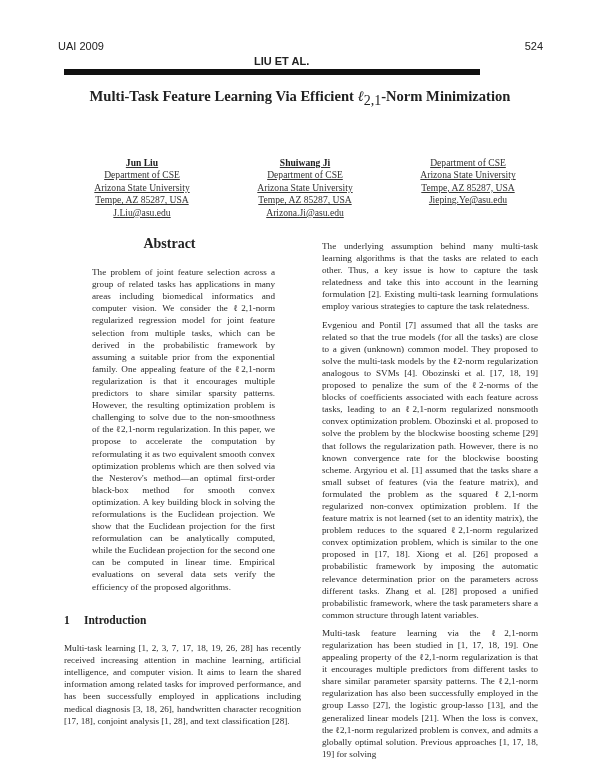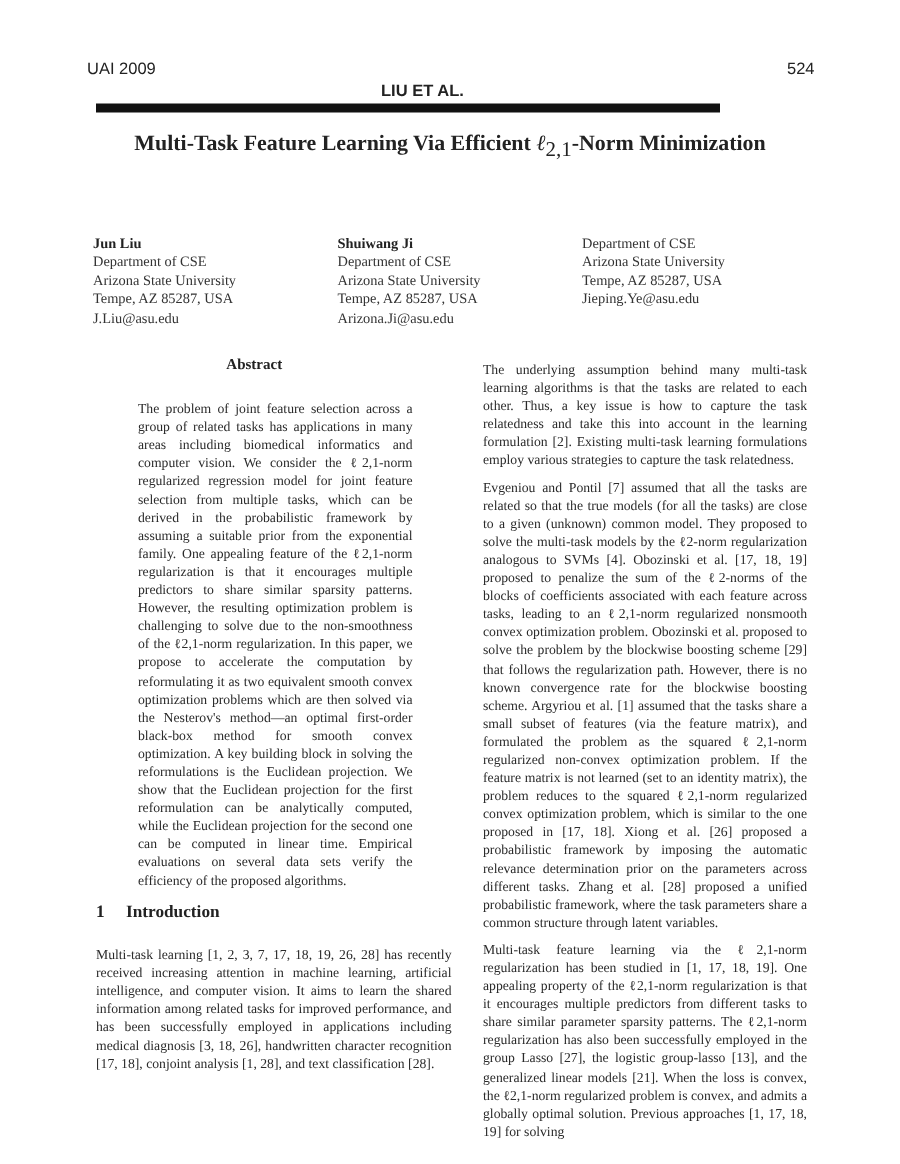--- a/index.html
+++ b/index.html
@@ -9,29 +9,29 @@
       font-family: "Liberation Sans", sans-serif; font-size: 11px; color: #222; }
     .running-head .left { position: absolute; left: 0; top: 0; }
     .running-head .center { position: absolute; left: 196px; top: 15px; font-weight: bold; }
     .running-head .right { position: absolute; right: 0; top: 0; }
     .rule { position: absolute; left: 64px; top: 69px; width: 416px; height: 6px; background: #111; }
     .title { position: absolute; top: 88px; left: 0; width: 600px; text-align: center;
       font-family: "Liberation Serif", serif; font-weight: bold; font-size: 14.6px; color: #222; }
     .title i { font-weight: normal; font-style: italic; }
     .title sub { font-size: 14px; font-weight: normal; }
     .authors { position: absolute; top: 157px; left: 62px; width: 486px; display: flex; justify-content: space-between; }
-    .author { width: 160px; text-align: left; font-family: "Liberation Serif", serif; font-size: 9.6px; line-height: 12.4px; color: #333; }
+    .author { width: 160px; text-align: center; font-family: "Liberation Serif", serif; font-size: 9.6px; line-height: 12.4px; color: #333; text-decoration: underline; }
     .author .name { font-weight: bold; color: #222; }
     .col { position: absolute; font-family: "Liberation Serif", serif; font-size: 9.15px; line-height: 12.1px; color: #2a2a2a; text-align: justify; }
     .col-left { left: 64px; top: 238px; width: 211px; }
     .col-left-intro { left: 64px; width: 237px; top: 602px; }
     .col-right { left: 322px; top: 240px; width: 216px; }
-    .abstract-head { text-align: center; font-weight: bold; font-size: 10px; margin: 0 0 16px 0; color: #222; }
+    .abstract-head { text-align: center; font-weight: bold; font-size: 14px; margin: 0 0 16px 0; color: #222; }
     .abstract-body { padding: 0 0 0 28px; width: 183px; }
-    .section-head { font-weight: bold; font-size: 11.5px; margin: 0 0 16px 0; color: #222; }
+    .section-head { font-weight: bold; font-size: 11.5px; margin: 12px 0 16px 0; color: #222; }
     .section-head .num { display: inline-block; width: 20px; }
     p { margin: 0 0 6px 0; }
   </style>
 </head>
 <body>
 
 <div class="page">
 
   <div class="running-head">
     <span class="left">UAI 2009</span>

